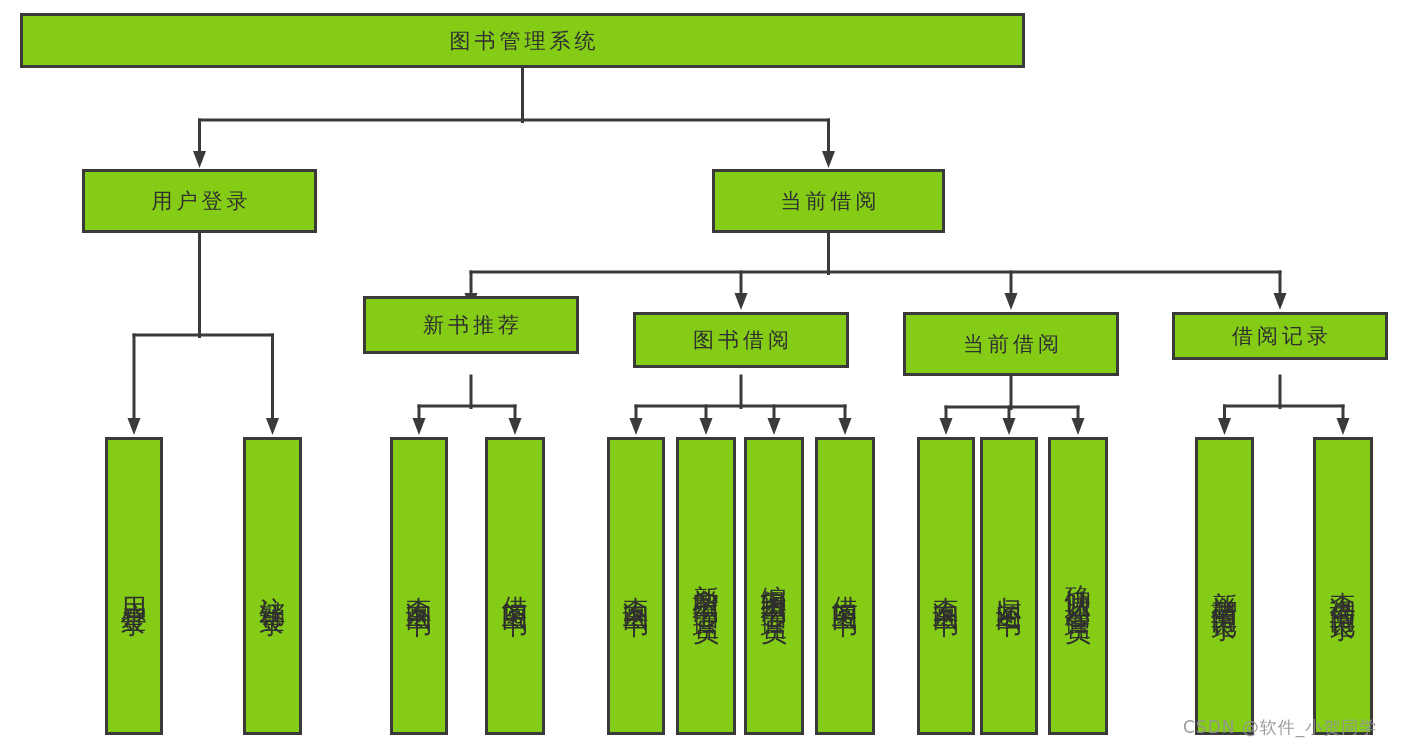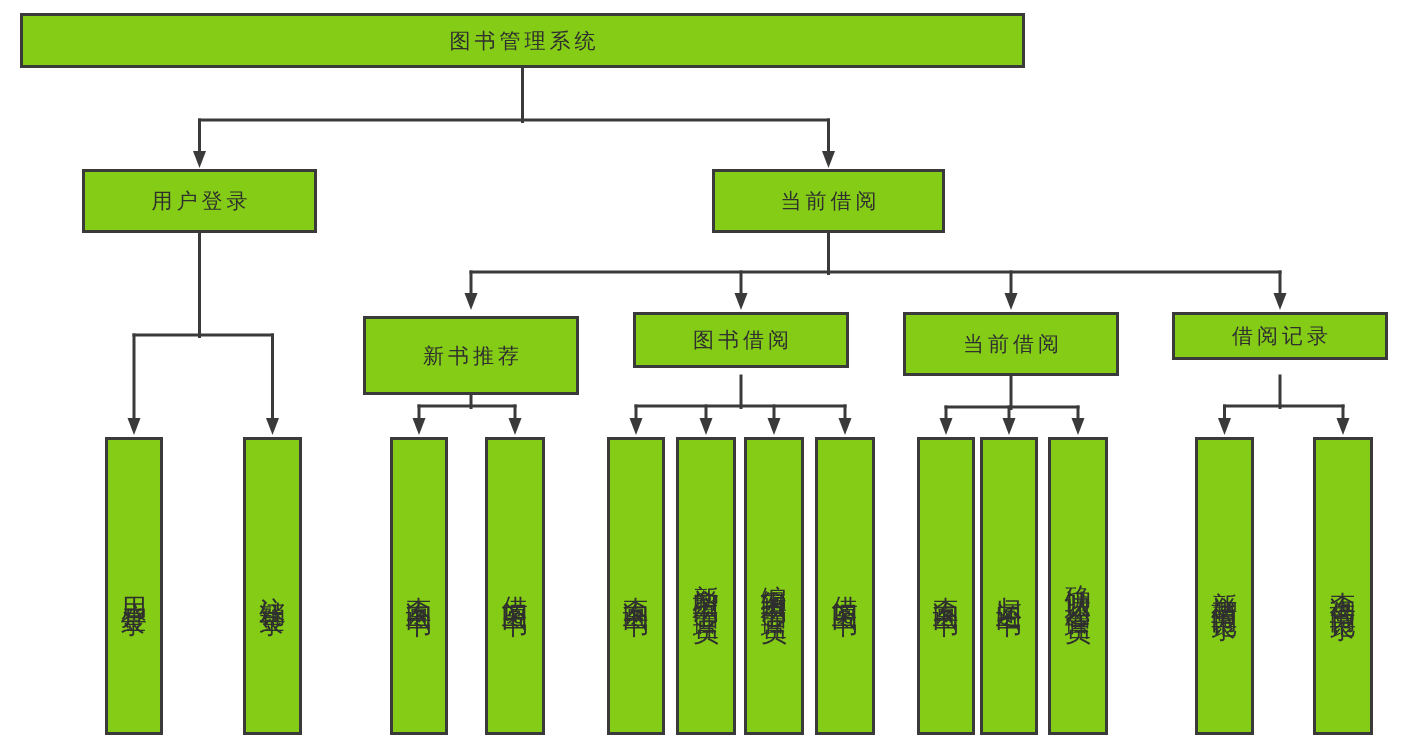--- a/index.html
+++ b/index.html
@@ -100,21 +100,21 @@
     <span>图书管理系统</span>
   </div>
 
   <div class="node h" style="left:82px;top:169px;width:235px;height:64px">
     <span>用户登录</span>
   </div>
   <div class="node h" style="left:712px;top:169px;width:233px;height:64px">
     <span>当前借阅</span>
   </div>
 
-  <div class="node h" style="left:363px;top:316px;width:216px;height:79px">
+  <div class="node h" style="left:363px;top:296px;width:216px;height:58px">
     <span>新书推荐</span>
   </div>
   <div class="node h" style="left:633px;top:312px;width:216px;height:56px">
     <span>图书借阅</span>
   </div>
   <div class="node h" style="left:903px;top:312px;width:216px;height:64px">
     <span>当前借阅</span>
   </div>
   <div class="node h" style="left:1172px;top:312px;width:216px;height:48px">
     <span>借阅记录</span>
@@ -157,13 +157,14 @@
     <span>确认归还（管理员）</span>
   </div>
 
   <div class="node v" style="left:1195px;top:437px;width:59px;height:298px">
     <span>新增借阅记录</span>
   </div>
   <div class="node v" style="left:1313px;top:437px;width:60px;height:298px">
     <span>查询借阅记录</span>
   </div>
 
+  <div id="watermark">CSDN @软件_小贺同学</div>
 </div>
 
 </body></html>

